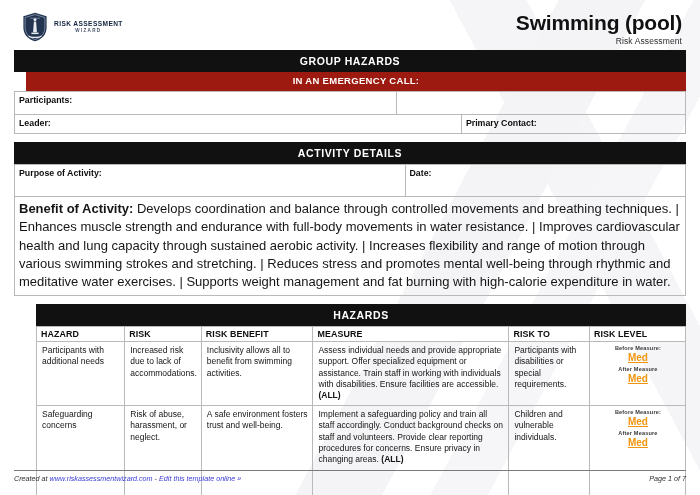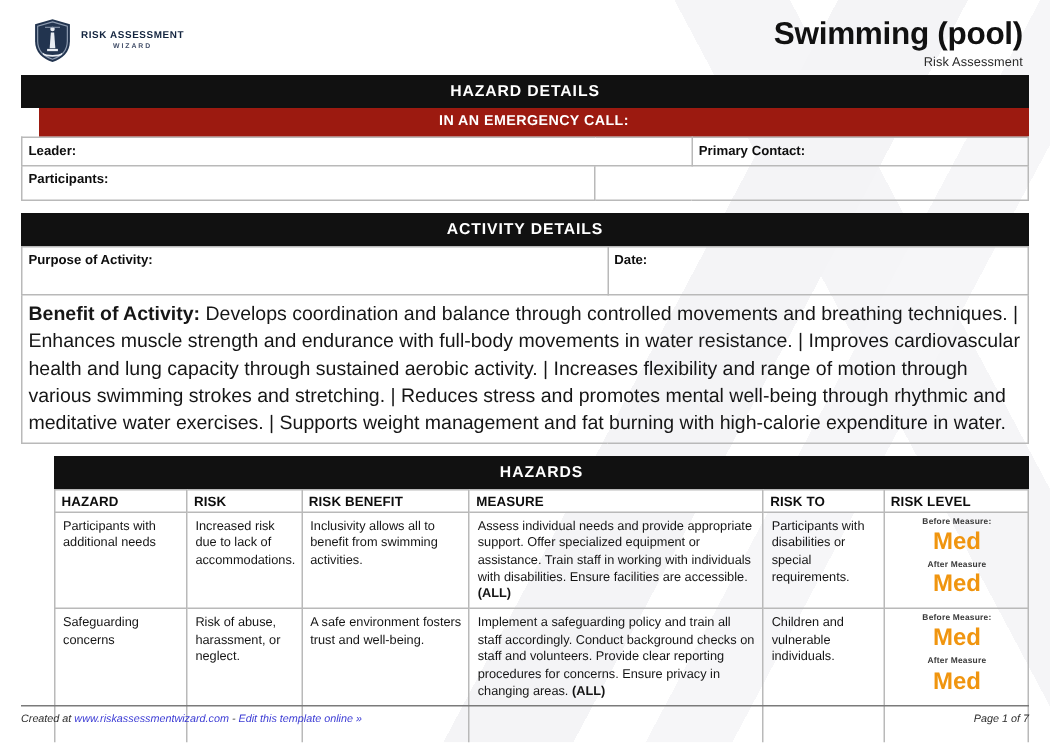--- a/index.html
+++ b/index.html
@@ -103,22 +103,22 @@
     vertical-align: top;
     font-size: 8.5px; color: #141414; line-height: 1.34;
     padding: 3px 4px 3px 5px;
   }
   td.risklevel { text-align: center; padding-top: 4px; }
   .rl-label {
     font-size: 5.6px; font-weight: bold; color: #3a3a3a;
     letter-spacing: .15px; line-height: 1.2;
   }
   .rl-value {
-    font-size: 16px; font-weight: bold; color: #f0950f;
-    line-height: 1.25; margin: 0 0 2px 0;
+    font-size: 10px; font-weight: bold; color: #f0950f;
+    line-height: 1.25; margin: 0 0 2px 0; text-decoration: underline;
   }
   .measure b { font-weight: bold; text-align: center; }
 
   
   .footer {
     position: absolute; left: 14px; right: 14px; bottom: 12px;
     border-top: 1px solid #7a7a7a;
     padding-top: 3px;
     display: flex; justify-content: space-between; align-items: baseline;
     font-style: italic; font-size: 7.2px; color: #2d2d2d;
@@ -154,45 +154,45 @@
         </span>
       </div>
 
       <div class="title-wrap">
         <div class="doc-title">Swimming (pool)</div>
         <div class="doc-sub">Risk Assessment</div>
       </div>
     </div>
 
     <div class="block">
-      <div class="bar">HAZARD DETAILS</div>
+      <div class="bar">GROUP HAZARDS</div>
       <div class="bar-red">IN AN EMERGENCY CALL:</div>
       <table class="grid">
         <colgroup>
             <col style="width:57%">
             <col style="width:9.6%">
             <col style="width:33.4%">
           </colgroup>
         <tbody>
           <tr>
+            <td class="h-part">
+              <span class="fieldlabel">Participants:</span>
+              <span></span>
+            </td>
+            <td class="h-part" colspan="2"></td>
+          </tr>
+          <tr>
             <td class="h-lead" colspan="2">
               <span class="fieldlabel">Leader:</span>
               <span></span>
             </td>
             <td class="h-lead">
               <span class="fieldlabel">Primary Contact:</span>
               <span></span>
             </td>
-          </tr>
-          <tr>
-            <td class="h-part">
-              <span class="fieldlabel">Participants:</span>
-              <span></span>
-            </td>
-            <td class="h-part" colspan="2"></td>
           </tr>
         </tbody>
       </table>
     </div>
 
     <div class="block" style="margin-top:8px;">
       <div class="bar">ACTIVITY DETAILS</div>
       <table class="grid">
         <colgroup>
             <col style="width:58.2%">

